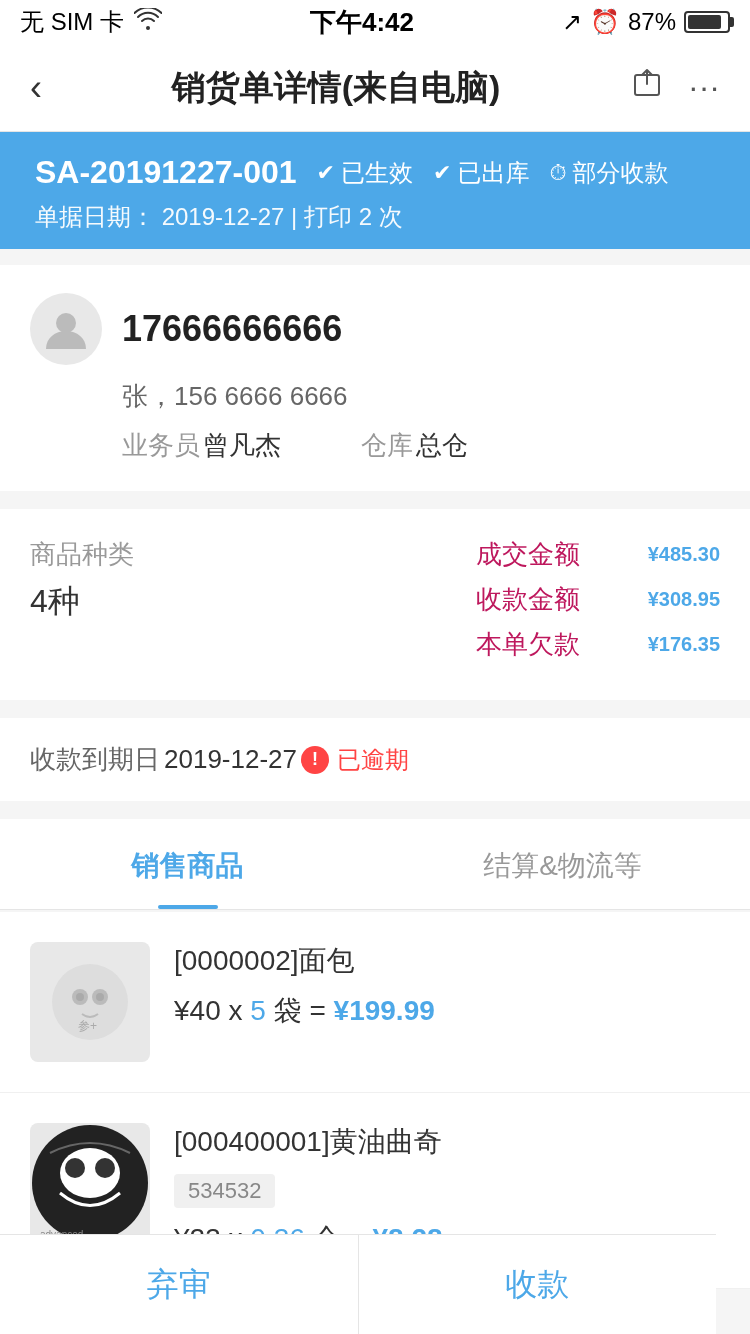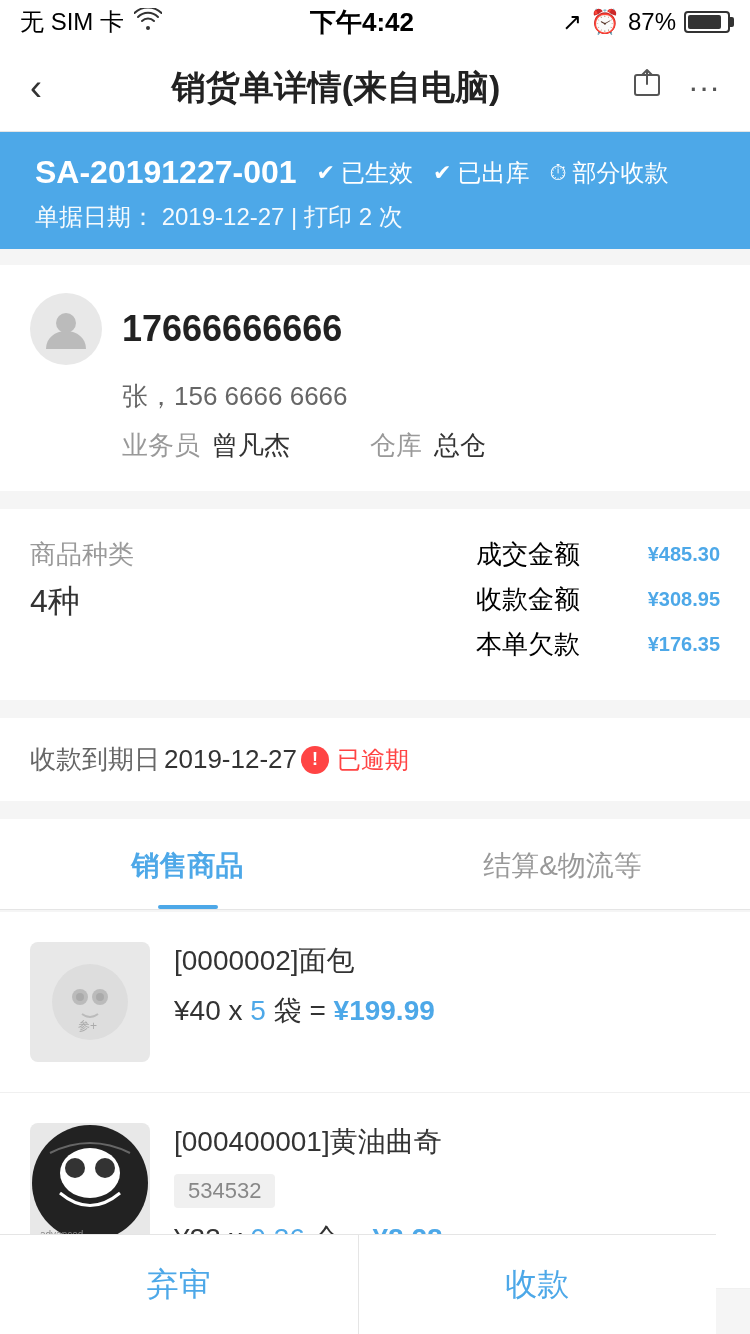--- a/index.html
+++ b/index.html
@@ -75,38 +75,38 @@
     .customer-row { display: flex; align-items: center; gap: 20px; margin-bottom: 14px; }
     .avatar {
       width: 72px; height: 72px; border-radius: 50%; background: #e8e8e8;
       display: flex; align-items: center; justify-content: center;
       flex-shrink: 0;
     }
     .avatar svg { width: 48px; height: 48px; }
     .customer-name { font-size: 36px; font-weight: 600; color: #222; }
     .customer-sub { font-size: 26px; color: #666; margin-bottom: 14px; padding-left: 92px; }
     .customer-meta { display: flex; align-items: center; gap: 0; padding-left: 92px; }
-    .meta-item { display: flex; align-items: center; gap: 12px; margin-right: 80px; }
+    .meta-item { display: flex; align-items: center; gap: 3px; margin-right: 80px; }
     .meta-label { font-size: 26px; color: #999; }
     .meta-value { font-size: 26px; color: #333; font-weight: 500; }
 
     
     .stats-section {
       background: #fff;
       padding: 28px 30px;
       margin-bottom: 2px;
       display: flex;
       justify-content: space-between;
       align-items: flex-start;
     }
     .stats-left .label { font-size: 26px; color: #999; margin-bottom: 8px; }
     .stats-left .value { font-size: 32px; color: #333; font-weight: 500; }
     .stats-right { text-align: right; }
     .stats-row { display: flex; justify-content: flex-end; align-items: center; gap: 20px; margin-bottom: 10px; }
-    .stats-row-label { font-size: 26px; color: #000000; font-family: Liberation Mono, monospace; }
+    .stats-row-label { font-size: 26px; color: #be185d; font-family: Liberation Mono, monospace; }
     .stats-row-value { font-size: 20px; color: #4da8e8; font-weight: 600; min-width: 120px; text-align: right; }
 
     
     .due-section {
       background: #fff;
       padding: 24px 30px;
       margin-bottom: 2px;
       display: flex;
       align-items: center;
       gap: 4px;

